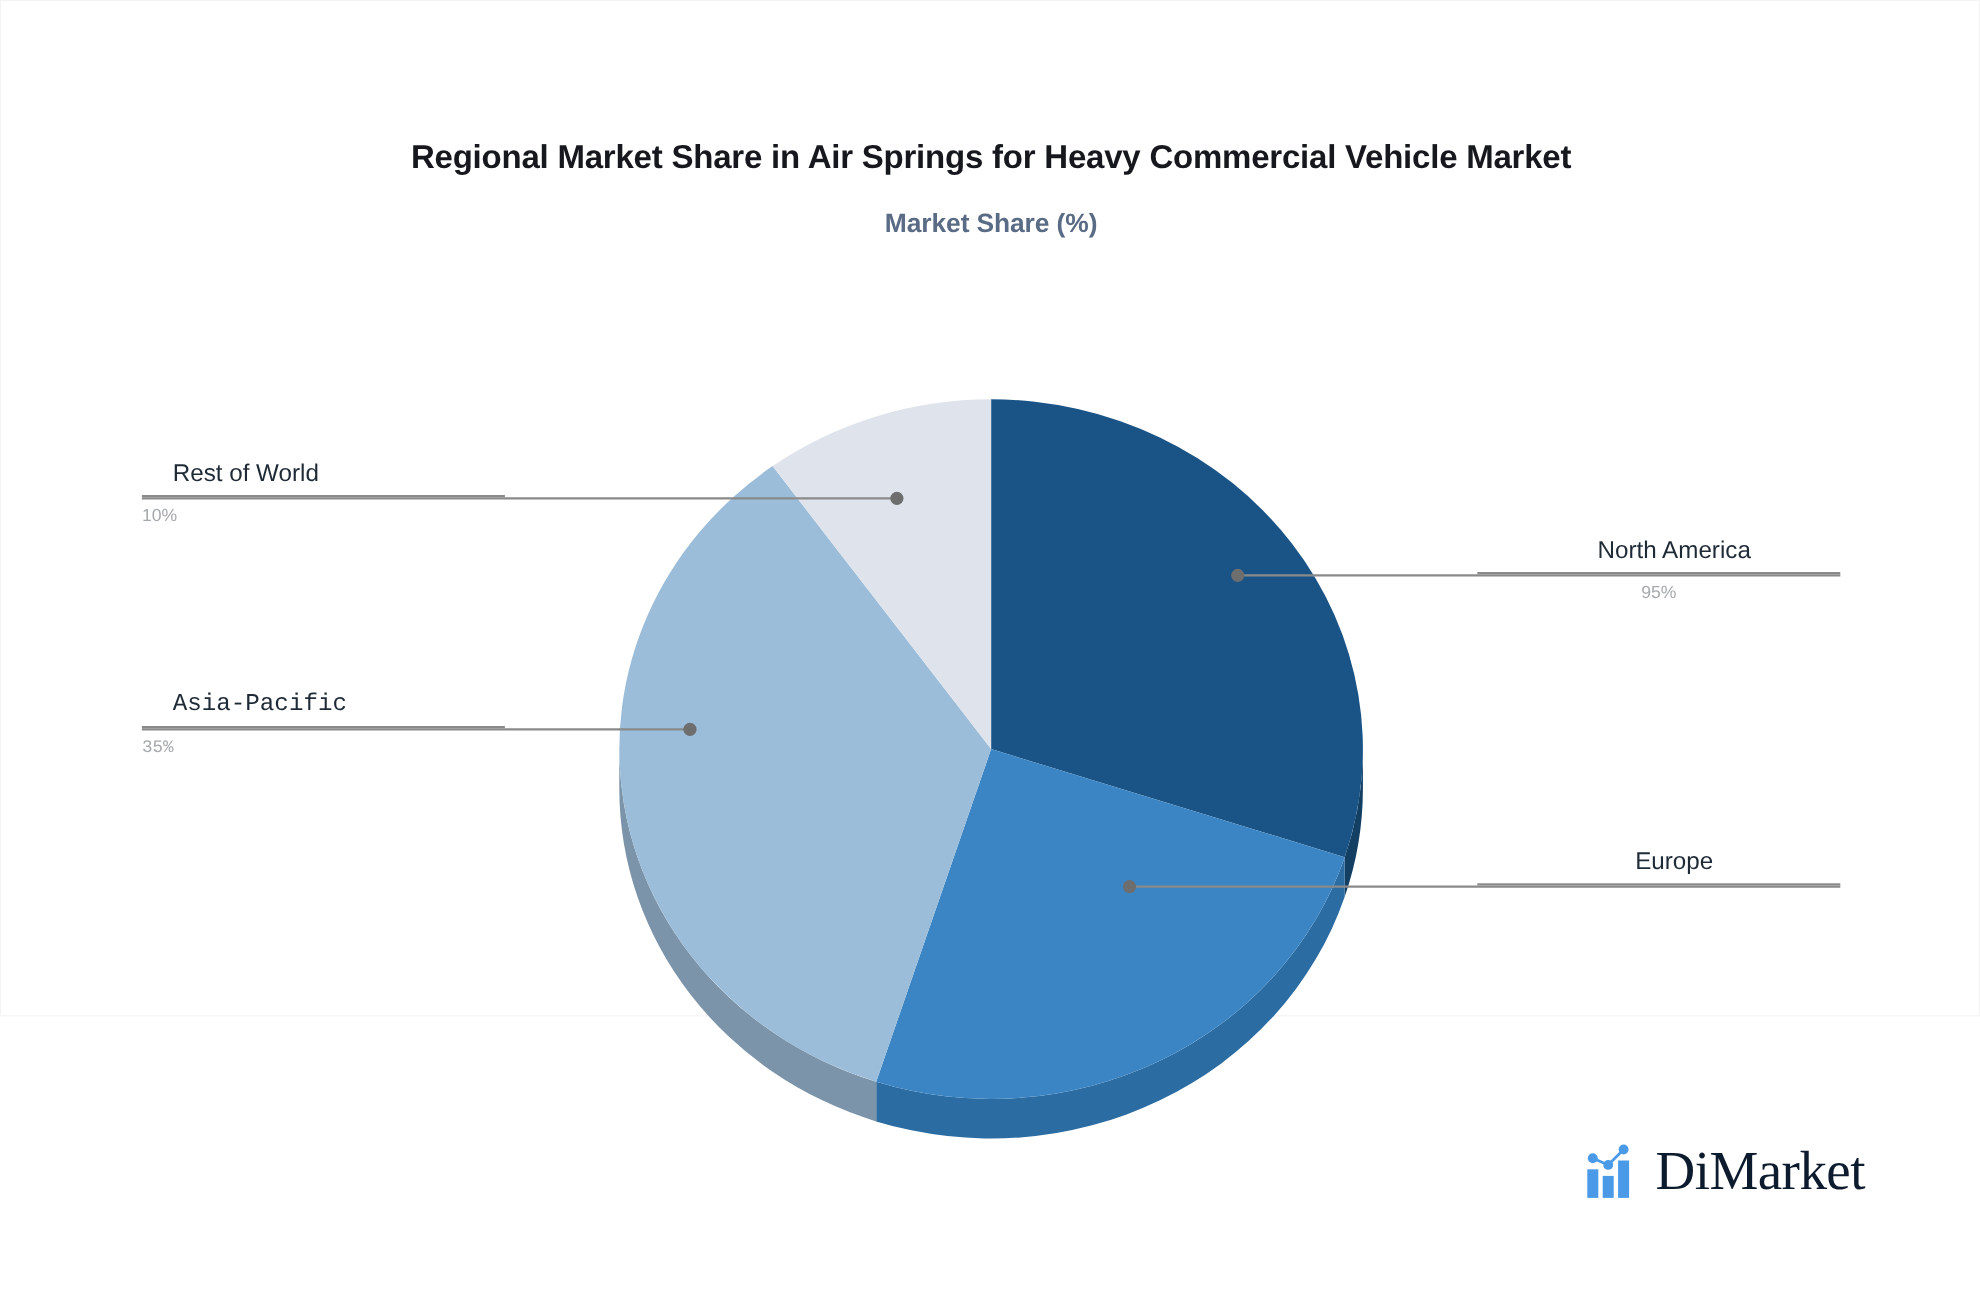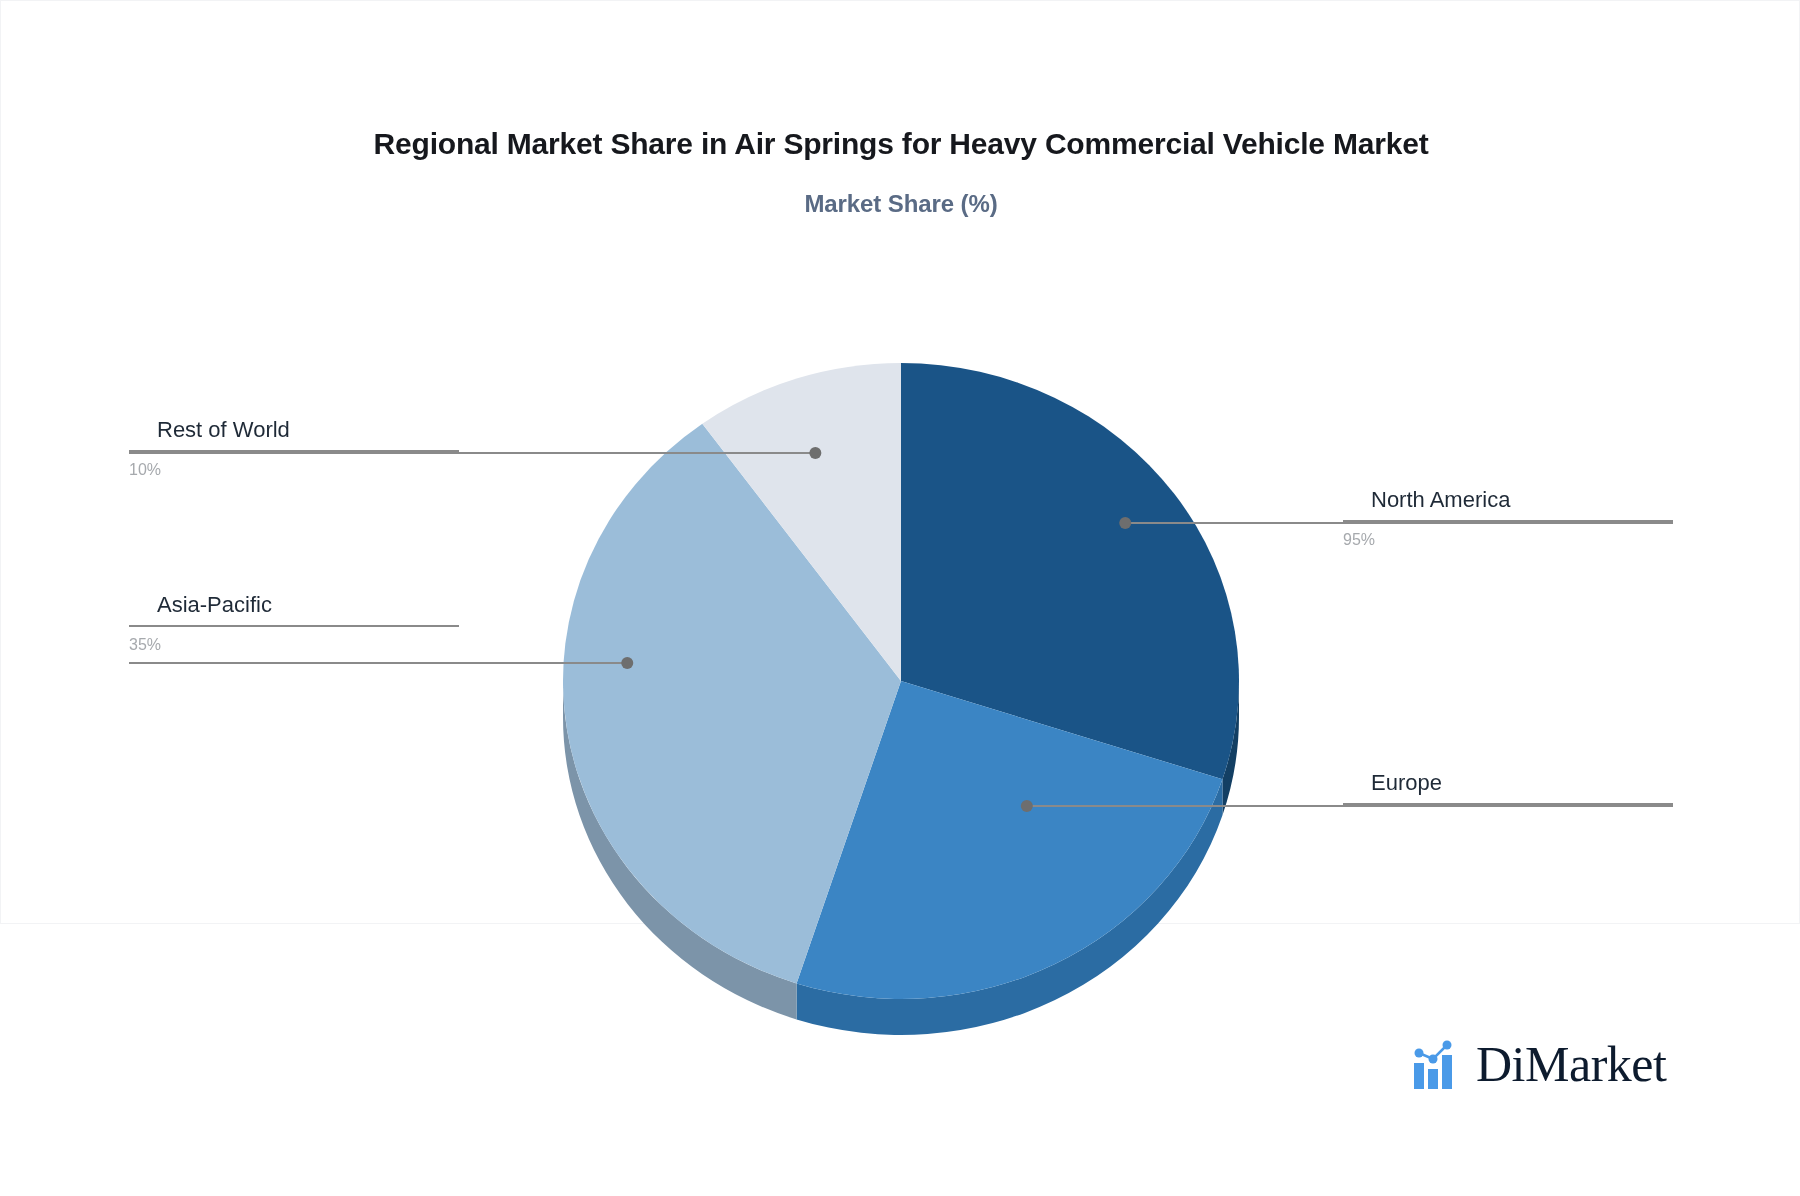--- a/index.html
+++ b/index.html
@@ -76,31 +76,31 @@
     background: #8a8a8a;
     width: 100%;
   }
   .callout .cl-value {
     font-size: 16px;
     color: #a6a9ad;
     line-height: 1.25;
     padding-top: 8px;
   }
   .callout.left { text-align: left; }
-  .callout.right { text-align: left; }
+  .callout.right { text-align: center; }
 
   #callout-row  { left: 128px;  top: 415px; }
-  #callout-ap   { left: 128px;  top: 590px; }
+  #callout-ap   { left: 128px;  top: 625px; font-family: Liberation Mono, monospace; }
   #callout-na   { left: 1342px; top: 485px; }
   #callout-eu   { left: 1342px; top: 768px; }
 
   
   #logo {
     position: absolute;
-    left: 1411px;
+    left: 1440px;
     top: 1038px;
     display: flex;
     align-items: center;
     gap: 10px;
   }
   #logo-mark { display: block; }
   #logo-text {
     font-family: "Liberation Serif", serif;
     font-size: 50px;
     color: #0d1b2e;

